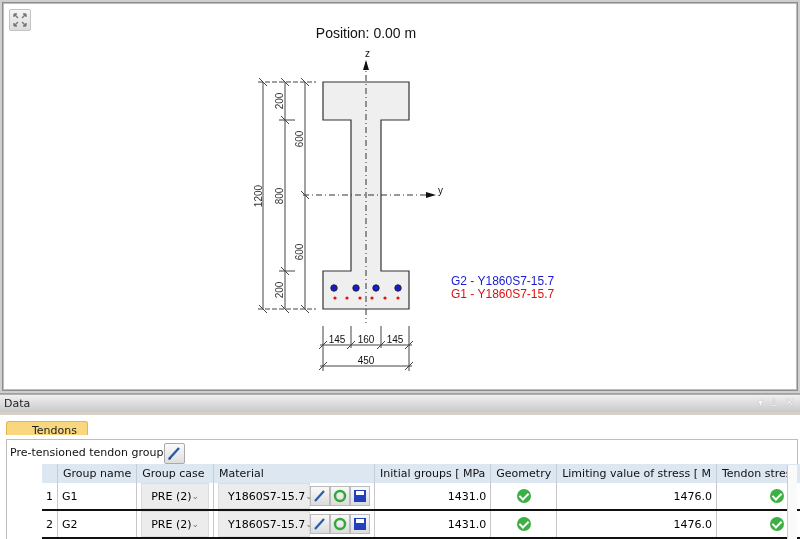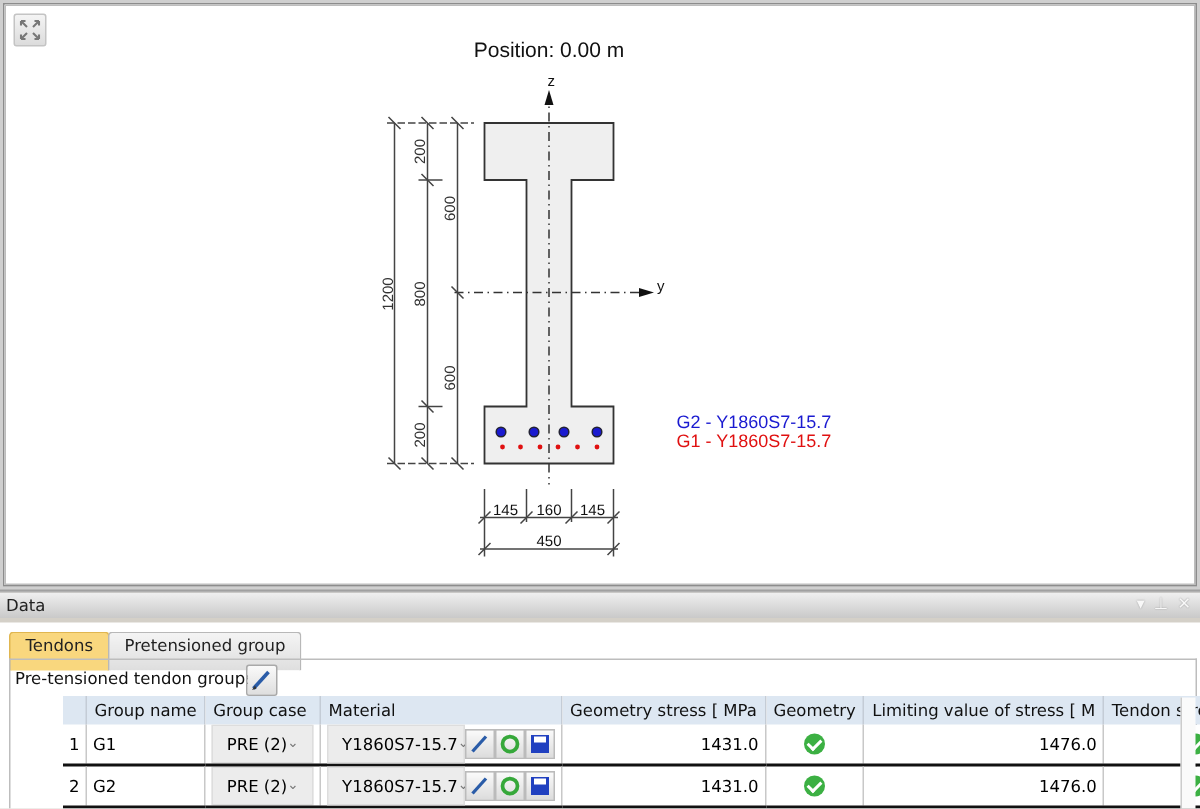--- a/index.html
+++ b/index.html
@@ -34,21 +34,21 @@
   }
   .panel-title { position: absolute; left: 4px; top: 2px; font-size: 11px; color: #222; }
   .panel-ctrls { position: absolute; right: 6px; top: 1px; display: flex; gap: 6px; color: #fff; font-size: 11px; }
   .panel-ctrls span { color: #f8f8f8; text-shadow: 0 0 1px #888; }
   .panel-body {
     position: absolute; left: 0; top: 415px; width: 800px; height: 124px;
     background: #fff;
   }
   .tabs { position: absolute; left: 6px; top: 6px; display: flex; }
   .tab {
-    height: 26px; padding: 2px 10px 0 10px; font-size: 11px;
+    height: 14px; padding: 2px 10px 0 25px; font-size: 11px;
     border: 1px solid #b8b8b8; border-bottom: none;
     border-radius: 3px 3px 0 0; margin-right: -1px;
     background: linear-gradient(#f4f4f4,#dedede); color: #222;
   }
   .tab.active { background: #f9d77e; border-color: #e0b650; }
   .tab-content {
     position: absolute; left: 6px; top: 24px; width: 792px; height: 100px;
     border: 1px solid #bdbdbd; border-bottom: none;
   }
   .toolbar-label { position: absolute; left: 3px; top: 6px; font-size: 11px; color: #111; }
@@ -173,21 +173,20 @@
   <div class="panel-ctrls">
     <span>▾</span>
     <span>⊥</span>
     <span>✕</span>
   </div>
 </div>
 
 <div class="panel-body">
   <div class="tabs">
     <div class="tab active">Tendons</div>
-    <div class="tab">Pretensioned group</div>
   </div>
   <div class="tab-content">
     <span class="toolbar-label">Pre-tensioned tendon groups</span>
     <div class="edit-btn">
       <svg width="19" height="19">
           <path d="M4 15 L14 4" stroke="#2a5ca8" stroke-width="2.4"></path>
           <path d="M3 16 L5 13 L6 15 Z" fill="#333"></path>
         </svg>
     </div>
 
@@ -201,21 +200,21 @@
           <col style="width:56px">
           <col style="width:140px">
           <col style="width:110px">
       </colgroup>
       <thead>
         <tr>
           <th></th>
           <th>Group name</th>
           <th>Group case</th>
           <th>Material</th>
-          <th>Geometry stress  [ MPa</th>
+          <th>Initial groups  [ MPa</th>
           <th>Geometry</th>
           <th>Limiting value of stress  [ M</th>
           <th>Tendon stress check</th>
         </tr>
       </thead>
       <tbody>
         <tr>
           <td class="rownum">1</td>
           <td class="txt">G1</td>
           <td>

